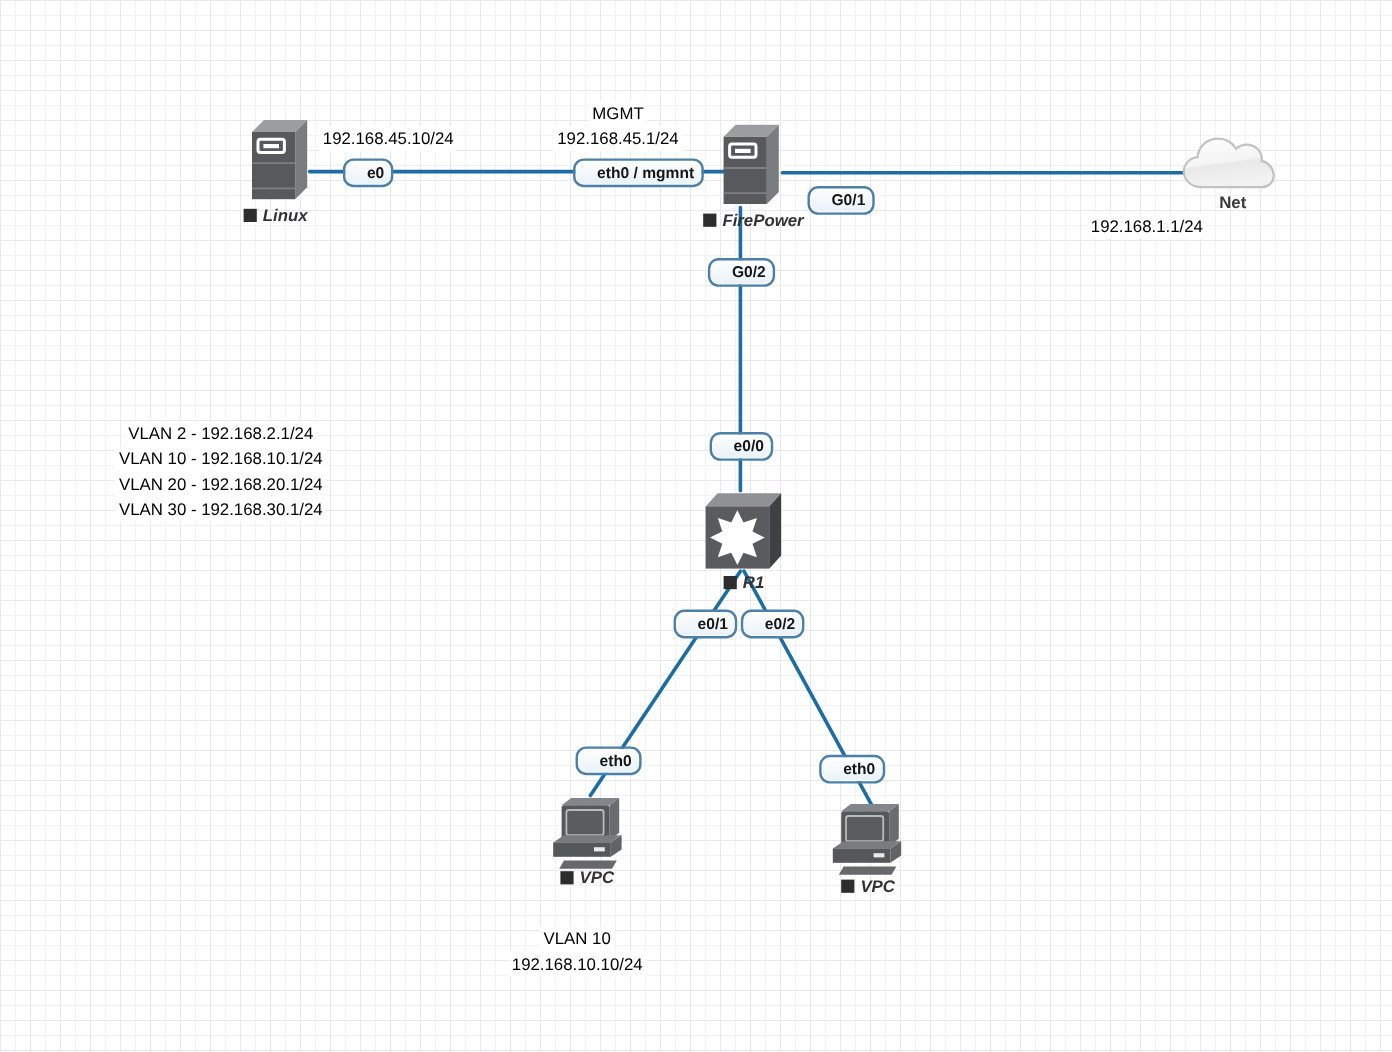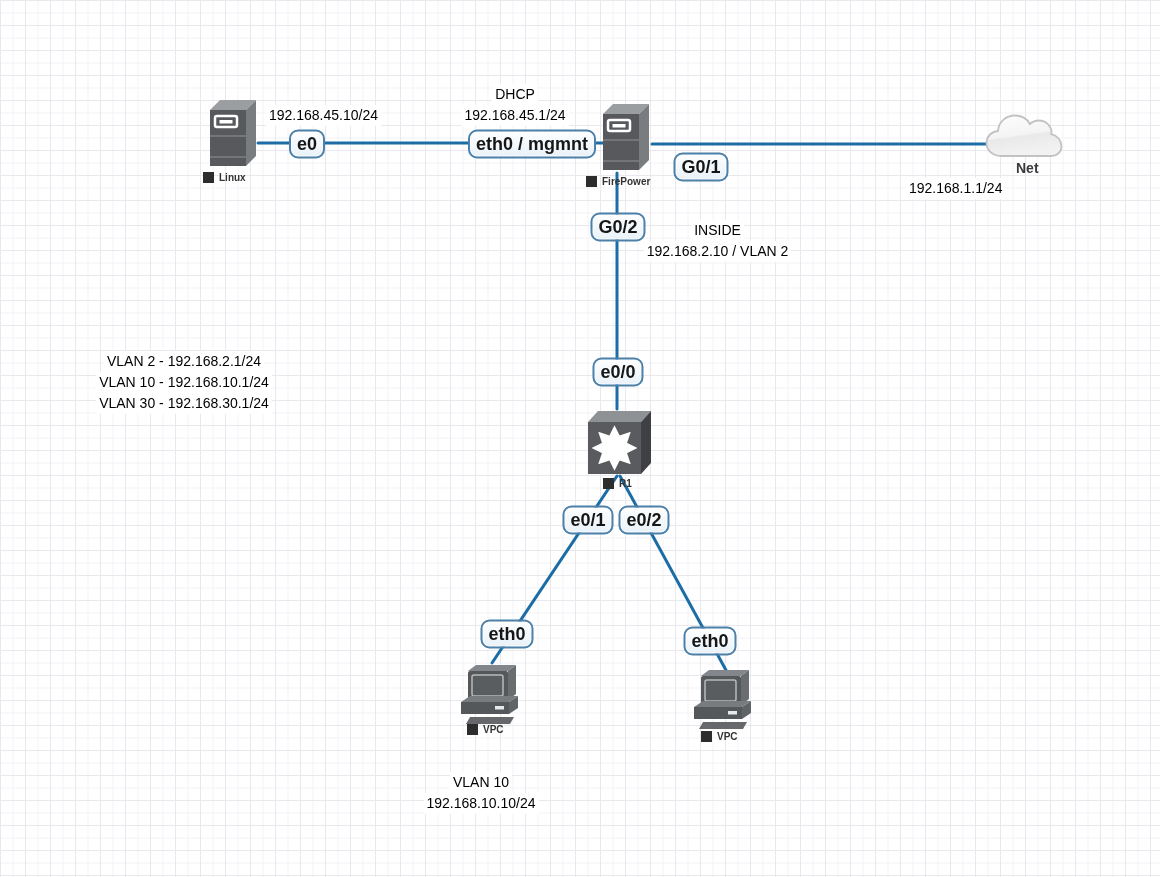--- a/index.html
+++ b/index.html
@@ -21,33 +21,34 @@
   svg.links{position:absolute;left:0;top:0;width:1160px;height:877px;}
   .link{stroke:#1c6da6;stroke-width:3;stroke-linecap:round;}
   .icon{position:absolute;}
   .port-badge{
     position:absolute;
     transform:translate(-50%,-50%);
     border:2px solid #4d80a8;
     border-radius:9px;
     background:linear-gradient(#fdfefe,#e9f2f9);
     color:#161616;
-    font-size:18px;
+    font-size:13px;
     font-weight:bold;
     line-height:1;
-    padding:3px 6px 4px 6px;
+    padding:3px 6px 4px 18px;
     white-space:nowrap;
     box-shadow:0 0 0 1px rgba(255,255,255,.6) inset;
   }
   .dev-label{
     position:absolute;
     display:flex;align-items:center;gap:5px;
-    font-size:10px;font-weight:bold;color:#333;
+    font-size:14px;font-weight:bold;color:#333;
     white-space:nowrap;
     line-height:1;
+    font-style:italic;
   }
   .dev-label .sq{width:11px;height:11px;background:#2d2d2d;display:inline-block;}
   .note{
     position:absolute;
     font-size:14px;color:#000;
     line-height:21px;
     text-align:center;
     white-space:nowrap;
   }
   .note.left{text-align:left;}
@@ -183,37 +184,34 @@
     <span class="sq"></span>
     <span>VPC</span>
   </div>
   <div class="cloud-label" style="left:1016px;top:161px">Net</div>
 
   <div class="note left" style="left:266px;top:105px">
     <span class="bgline"><span>192.168.45.10/24</span></span>
   </div>
 
   <div class="note" style="left:440px;top:84px;width:150px">
-    <span class="bgline"><span>DHCP</span></span>
+    <span class="bgline"><span>MGMT</span></span>
     <span class="bgline"><span>192.168.45.1/24</span></span>
   </div>
 
 
-  <div class="note" style="left:640px;top:220px;width:155px">
-    <span class="bgline"><span>INSIDE</span></span>
-    <span class="bgline"><span>192.168.2.10 / VLAN 2</span></span>
-  </div>
 
   <div class="note left" style="left:906px;top:178px">
     <span class="bgline"><span>192.168.1.1/24</span></span>
   </div>
 
   <div class="note" style="left:74px;top:351px;width:220px">
     <span class="bgline"><span>VLAN 2 - 192.168.2.1/24</span></span>
     <span class="bgline"><span>VLAN 10 - 192.168.10.1/24</span></span>
+    <span class="bgline"><span>VLAN 20 - 192.168.20.1/24</span></span>
     <span class="bgline"><span>VLAN 30 - 192.168.30.1/24</span></span>
     <span class="spacer"></span>
   </div>
 
   <div class="note" style="left:411px;top:772px;width:140px">
     <span class="bgline"><span>VLAN 10</span></span>
     <span class="bgline"><span>192.168.10.10/24</span></span>
   </div>
 
 

